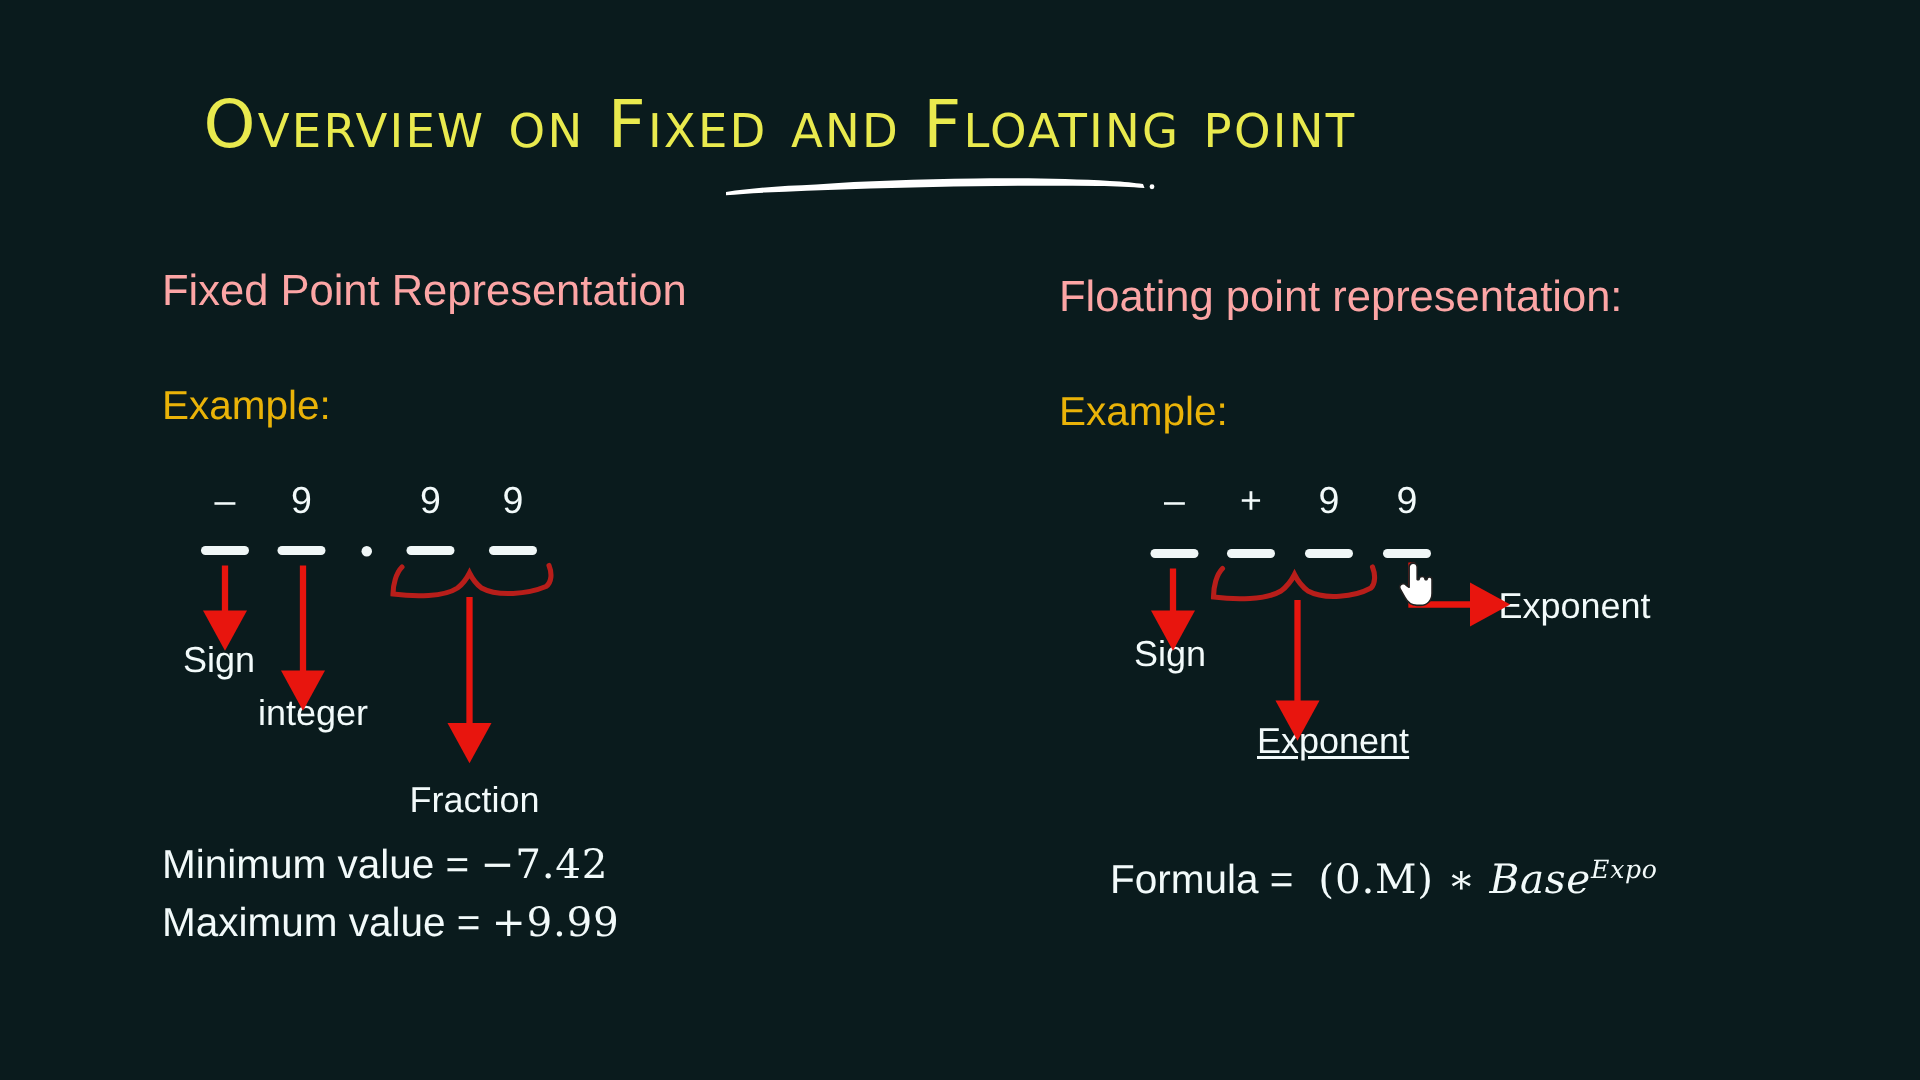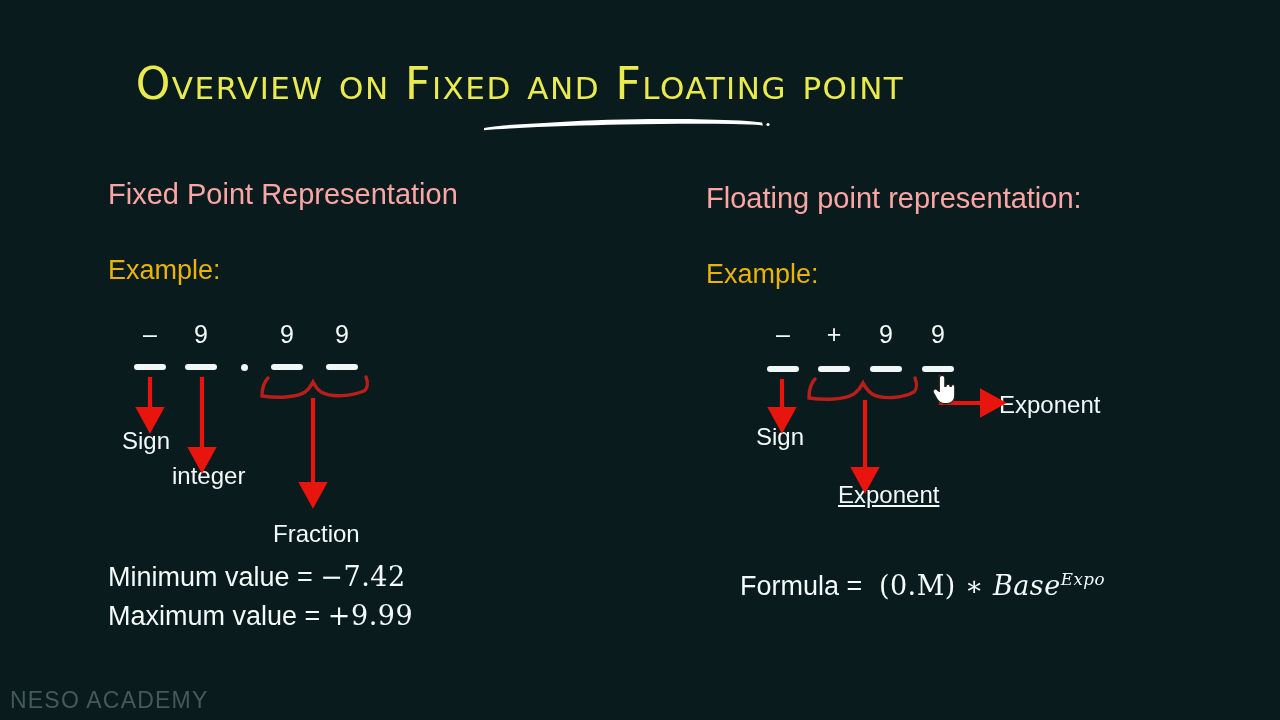--- a/index.html
+++ b/index.html
@@ -217,15 +217,14 @@
   </svg>
 
   <svg class="cursor" viewBox="0 0 26 34">
     <path d="M9.4,19.5 L9.4,6.2 C9.4,4.6 10.6,3.4 12.1,3.4 C13.6,3.4 14.8,4.6 14.8,6.2 L14.8,14.4
              L16.0,14.4 C16.0,13.2 16.9,12.3 18.1,12.3 C19.2,12.3 20.1,13.2 20.1,14.4
              L21.3,14.4 C21.3,13.4 22.1,12.6 23.0,12.6 C24.0,12.6 24.7,13.4 24.7,14.4
              L24.7,23.5 C24.7,28.2 21.6,31.6 17.0,31.6 L14.6,31.6 C11.0,31.6 8.4,29.7 6.6,26.3
              L3.4,20.6 C2.7,19.3 3.2,17.9 4.5,17.3 C5.6,16.8 6.8,17.2 7.5,18.2 Z" fill="#ffffff" stroke="#202020" stroke-width="1.1" stroke-linejoin="round"></path>
   </svg>
 
-  <div class="watermark">NESO ACADEMY</div>
 
 </div>
 
 </body></html>

